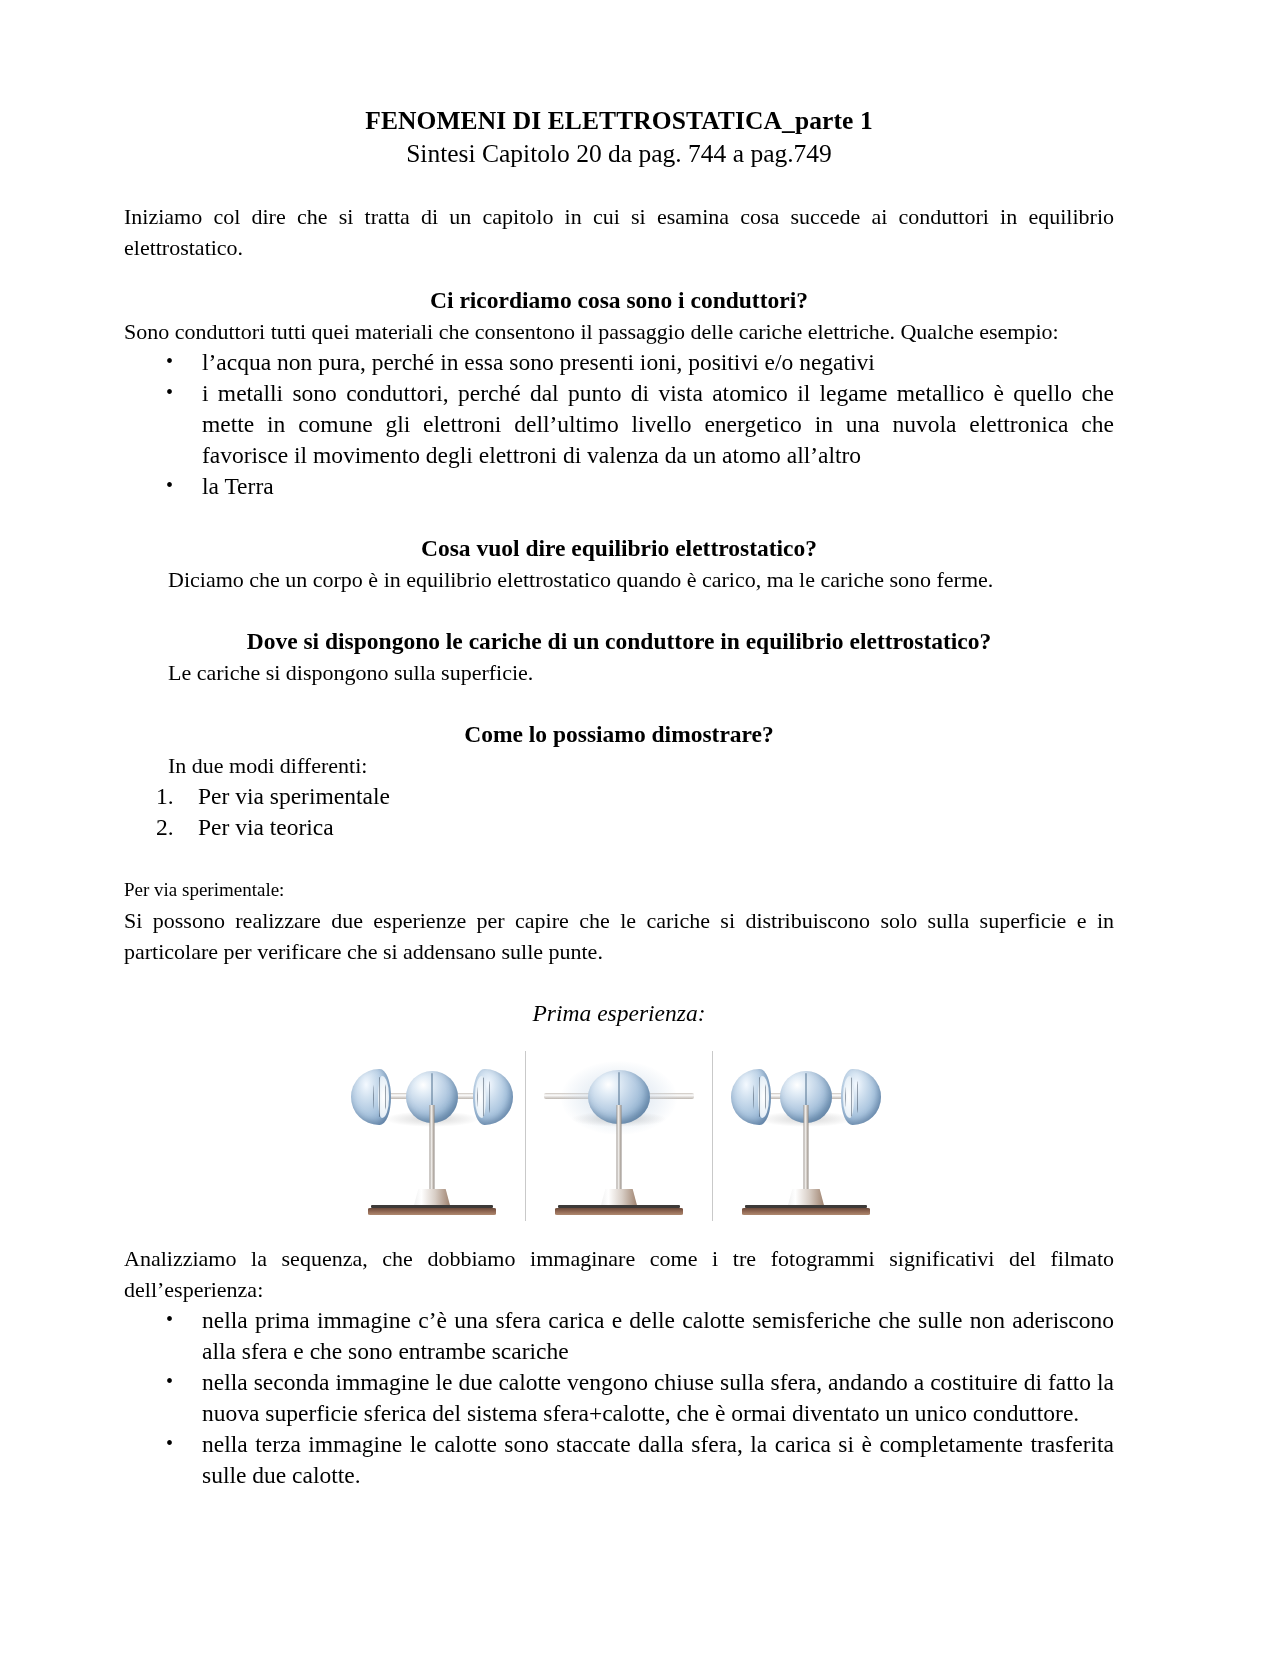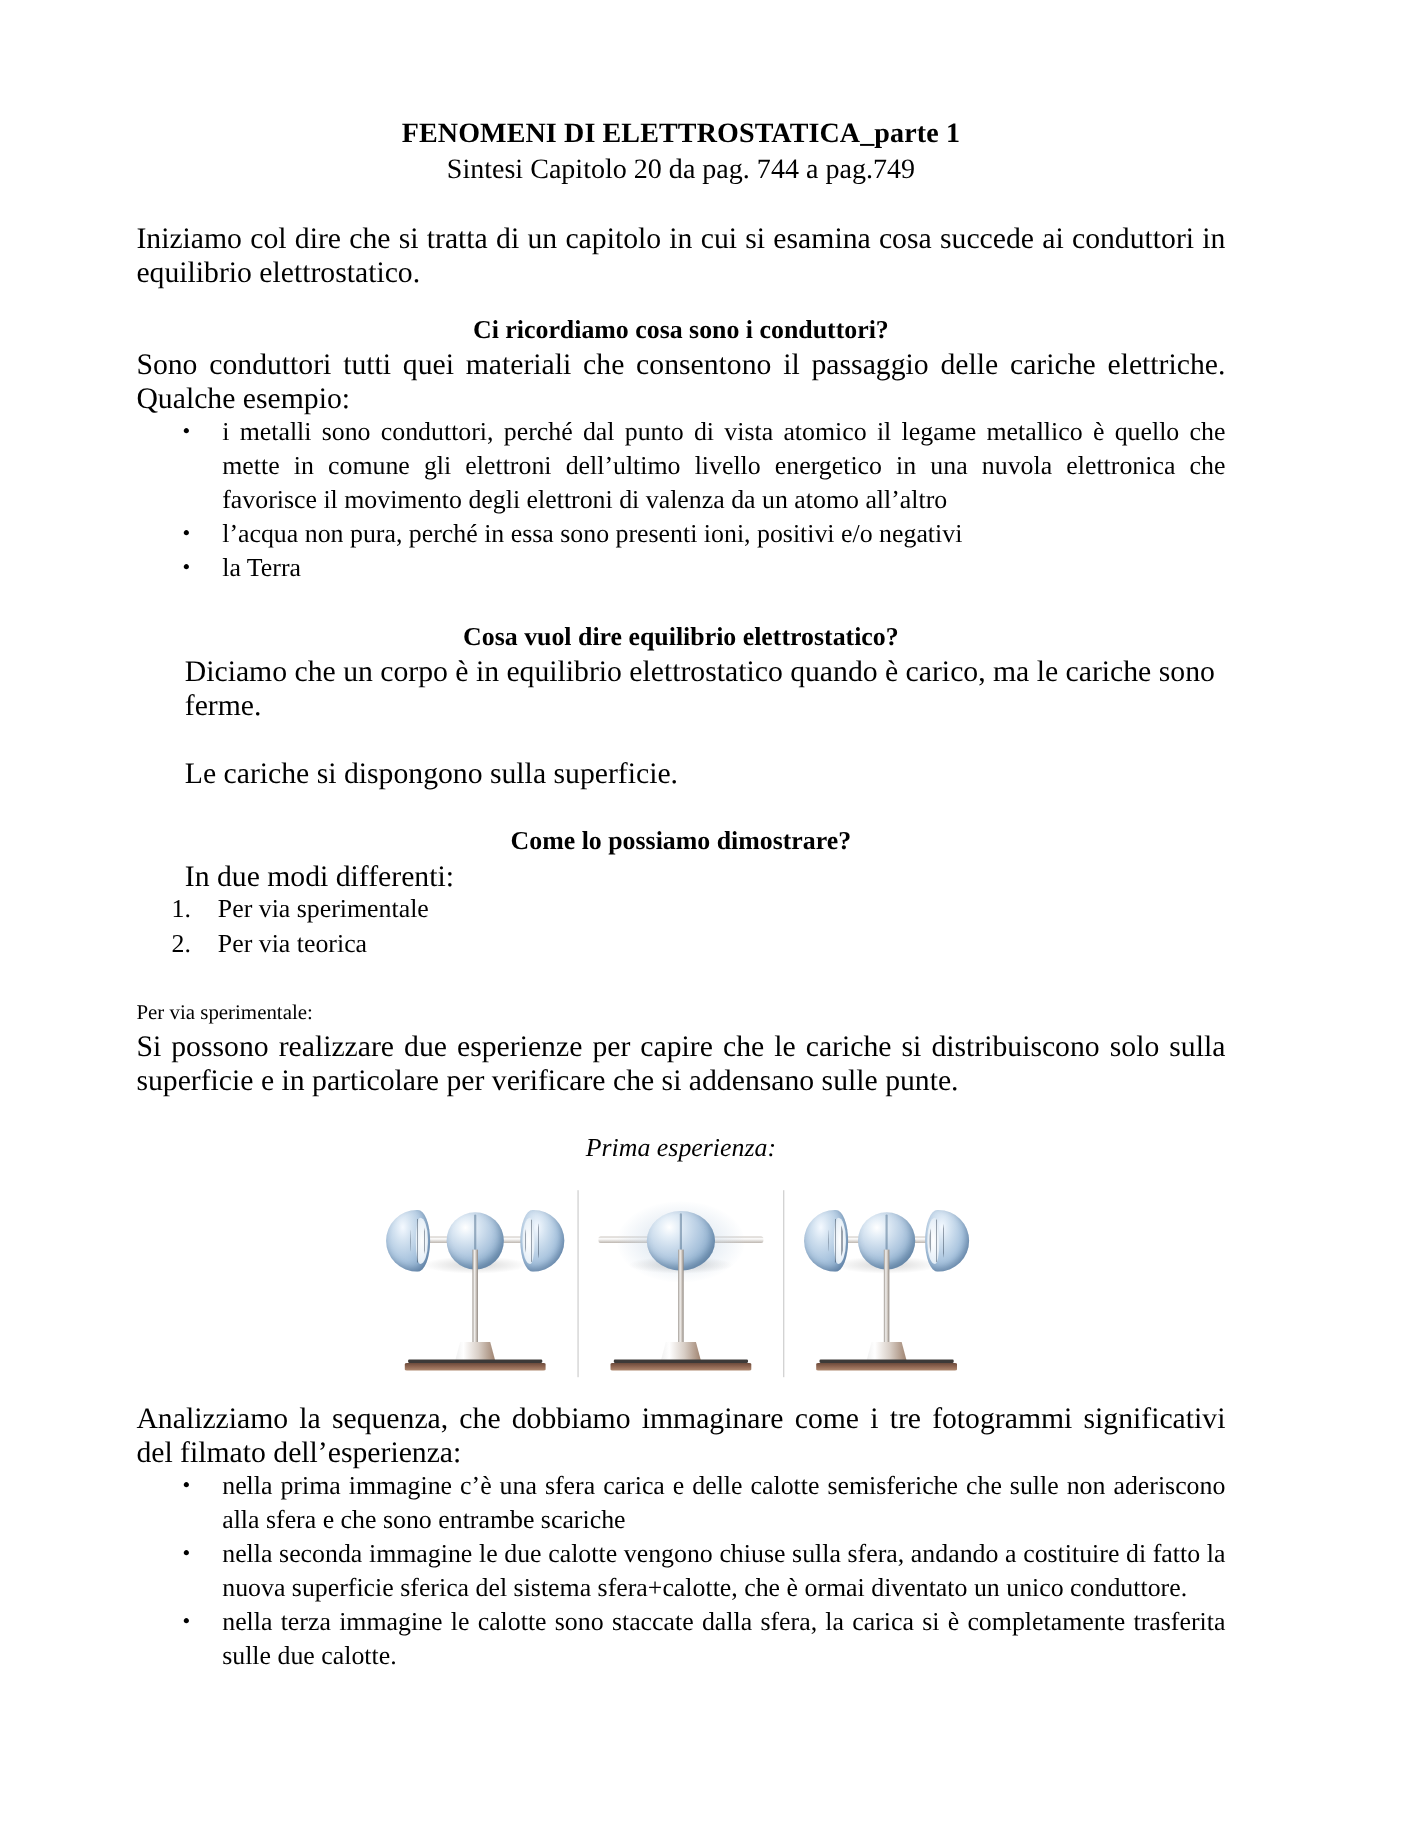--- a/index.html
+++ b/index.html
@@ -35,21 +35,21 @@
   }
   .doc-subtitle {
     text-align: center;
     font-weight: normal;
     font-size: 25.5px;
     line-height: 33px;
     margin: 0 0 0 0;
   }
   
   p.body {
-    font-size: 27px;
+    font-size: 22px;
     line-height: 31px;
     text-align: justify;
     margin: 0;
   }
   p.body.left { text-align: left; margin-left: 44px; }
   .spacer-lg { height: 31px; }
   .spacer-md { height: 22px; }
 
   h2.section {
     text-align: center;
@@ -285,32 +285,33 @@
   <div class="spacer-lg"></div>
 
   <p class="body">Iniziamo col dire che si tratta di un capitolo in cui si esamina cosa succede ai conduttori in equilibrio elettrostatico.</p>
 
   <div class="spacer-md"></div>
 
   <h2 class="section">Ci ricordiamo cosa sono i conduttori?</h2>
   <p class="body">Sono conduttori tutti quei materiali che consentono il passaggio delle cariche elettriche. Qualche esempio:</p>
 
   <ul class="bullets">
+    <li>l’acqua non pura, perché in essa sono presenti ioni, positivi e/o negativi</li>
     <li>i metalli sono conduttori, perché dal punto di vista atomico il legame metallico è quello che mette in comune gli elettroni dell’ultimo livello energetico in una nuvola elettronica che favorisce il movimento degli elettroni di valenza da un atomo all’altro</li>
-    <li>l’acqua non pura, perché in essa sono presenti ioni, positivi e/o negativi</li>
     <li>la Terra</li>
   </ul>
 
   <div class="spacer-lg"></div>
 
   <h2 class="section">Cosa vuol dire equilibrio elettrostatico?</h2>
   <p class="body left">Diciamo che un corpo è in equilibrio elettrostatico quando è carico, ma le cariche sono ferme.</p>
 
   <div class="spacer-lg"></div>
 
+  <h2 class="section">Dove si dispongono le cariche di un conduttore in equilibrio elettrostatico?</h2>
   <p class="body left">Le cariche si dispongono sulla superficie.</p>
 
   <div class="spacer-lg"></div>
 
   <h2 class="section">Come lo possiamo dimostrare?</h2>
   <p class="body left">In due modi differenti:</p>
 
   <ol class="numbers">
     <li>
       <span class="num">1.</span>

